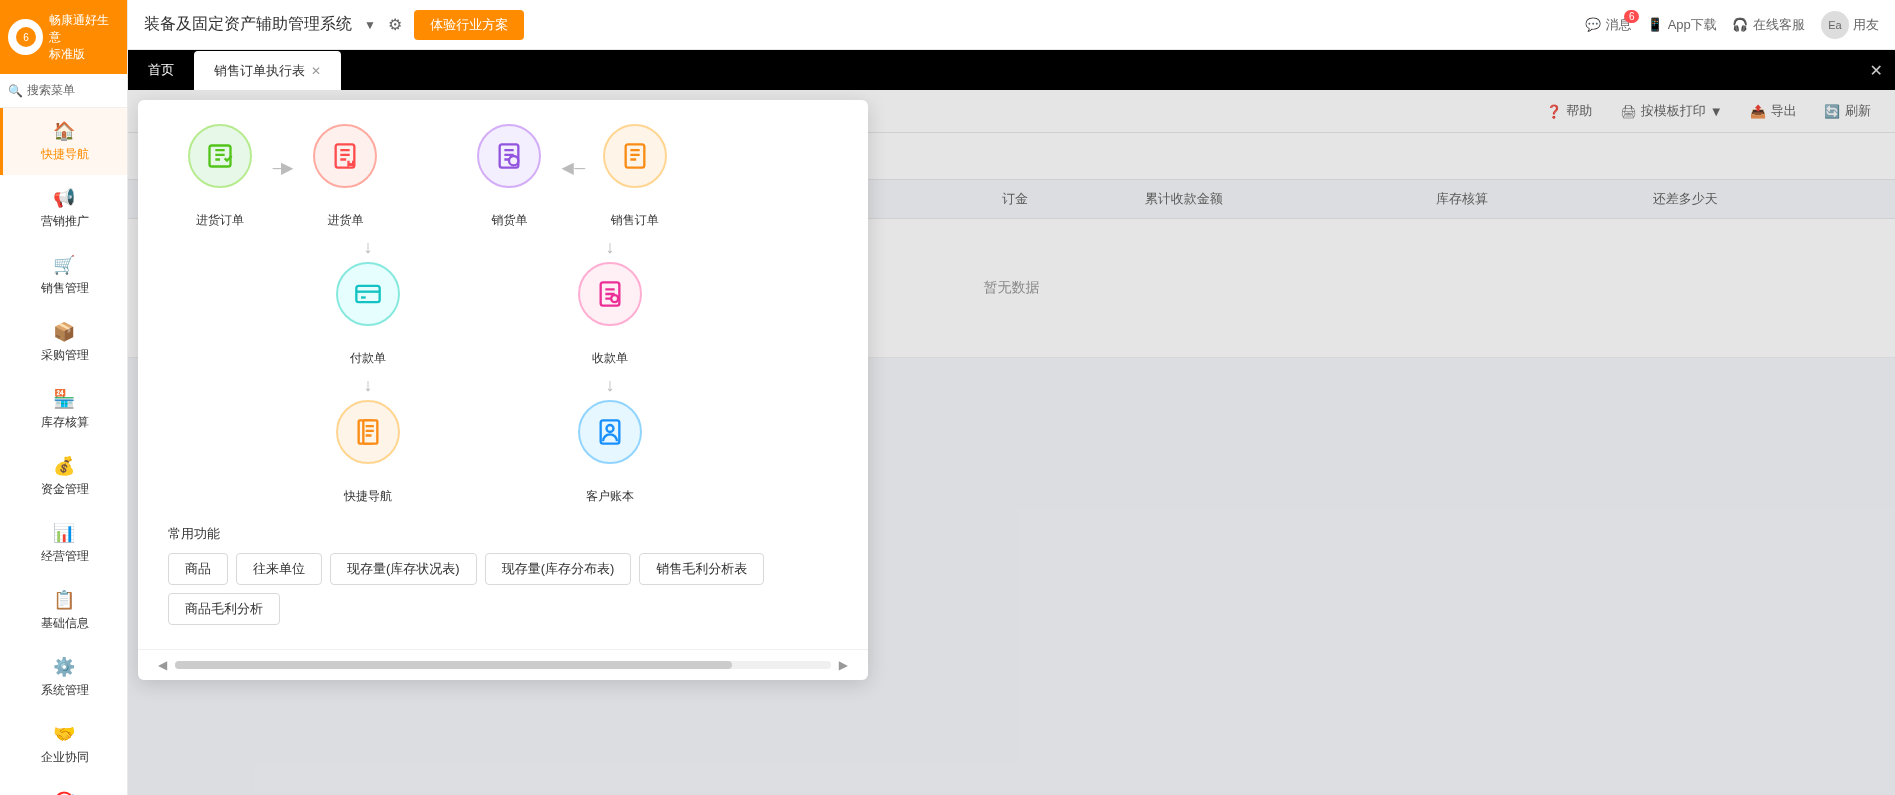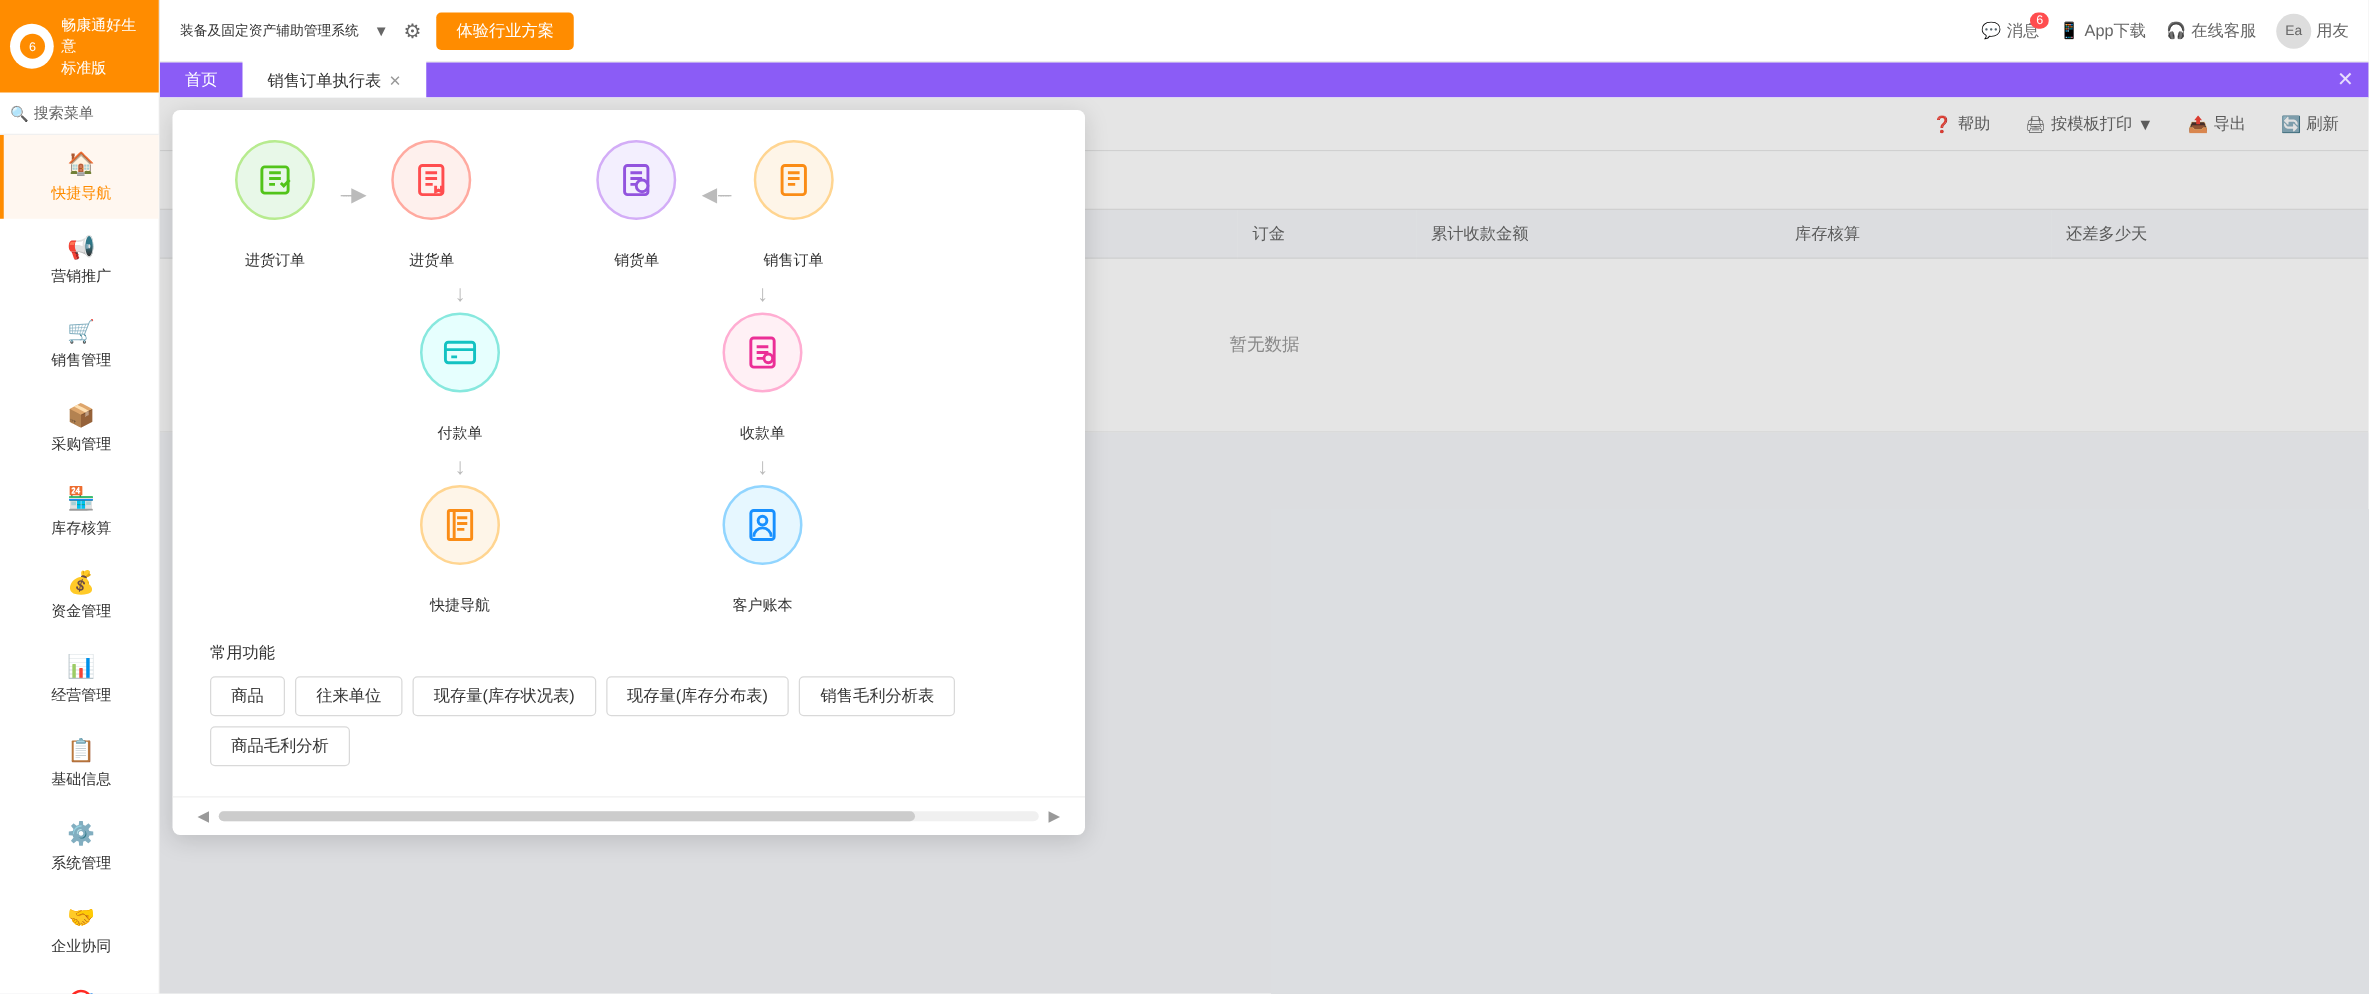--- a/index.html
+++ b/index.html
@@ -18,31 +18,31 @@
     .sidebar-nav { flex: 1; overflow-y: auto; }
     .sidebar-item { display: flex; flex-direction: column; align-items: center; padding: 12px 4px; cursor: pointer; color: #333; font-size: 12px; gap: 4px; border-left: 3px solid transparent; }
     .sidebar-item.active { background: #fff7f0; color: #ff8c00; border-left-color: #ff8c00; }
     .sidebar-item-icon { font-size: 18px; }
 
     
     .main { flex: 1; display: flex; flex-direction: column; overflow: hidden; }
 
     
     .topbar { height: 50px; background: #fff; border-bottom: 1px solid #e8e8e8; display: flex; align-items: center; padding: 0 16px; gap: 12px; }
-    .topbar-title { font-size: 11px; color: #333; font-weight: 500; }
+    .topbar-title { font-size: 16px; color: #333; font-weight: 500; }
     .topbar-dropdown { color: #666; font-size: 12px; cursor: pointer; }
     .topbar-settings { color: #666; cursor: pointer; font-size: 16px; }
     .topbar-btn { background: #ff8c00; color: #fff; border: none; padding: 6px 16px; border-radius: 4px; cursor: pointer; font-size: 13px; text-align: right; }
     .topbar-right { margin-left: auto; display: flex; align-items: center; gap: 16px; color: #666; font-size: 13px; }
     .topbar-right-item { display: flex; align-items: center; gap: 4px; cursor: pointer; position: relative; }
     .badge { background: #ff4d4f; color: #fff; border-radius: 10px; font-size: 10px; padding: 1px 5px; position: absolute; top: -6px; right: -8px; }
     .avatar { width: 28px; height: 28px; background: #ddd; border-radius: 50%; display: flex; align-items: center; justify-content: center; font-size: 11px; }
 
     
-    .tabbar { height: 28px; background: #8b5cf6; display: flex; align-items: center; padding: 0; }
+    .tabbar { height: 40px; background: #000000; display: flex; align-items: center; padding: 0; }
     .tab { padding: 0 20px; height: 40px; display: flex; align-items: center; cursor: pointer; color: rgba(255,255,255,0.8); font-size: 13px; gap: 6px; }
     .tab.active { background: #fff; color: #333; border-radius: 4px 4px 0 0; margin-top: 2px; }
     .tab-close { color: #999; font-size: 12px; cursor: pointer; }
     .tab-home { color: #fff; }
     .tabbar-close { margin-left: auto; margin-right: 12px; color: rgba(255,255,255,0.8); cursor: pointer; font-size: 16px; }
 
     
     .content-area { flex: 1; background: #f5f7fa; position: relative; overflow: hidden; }
 
     

